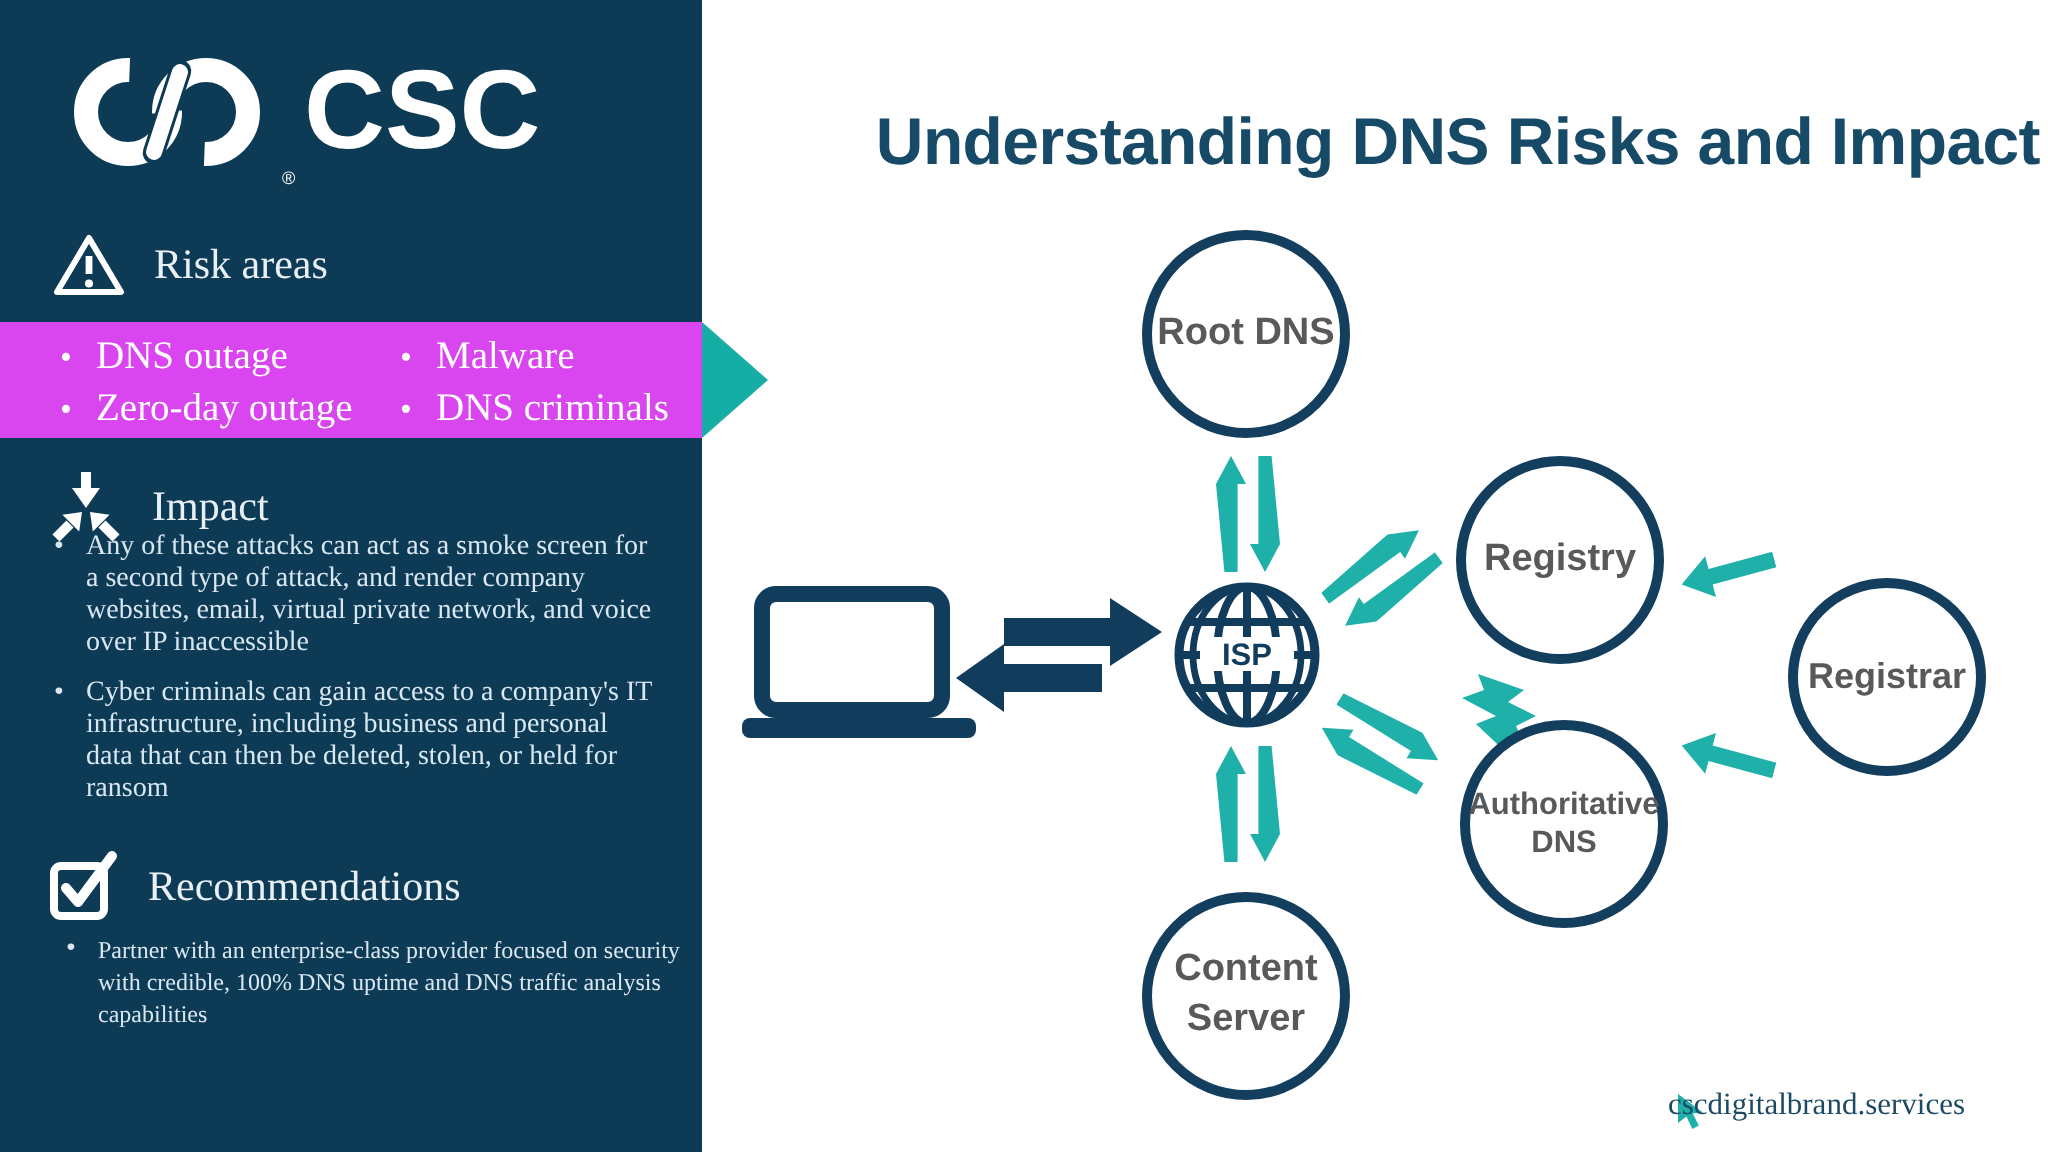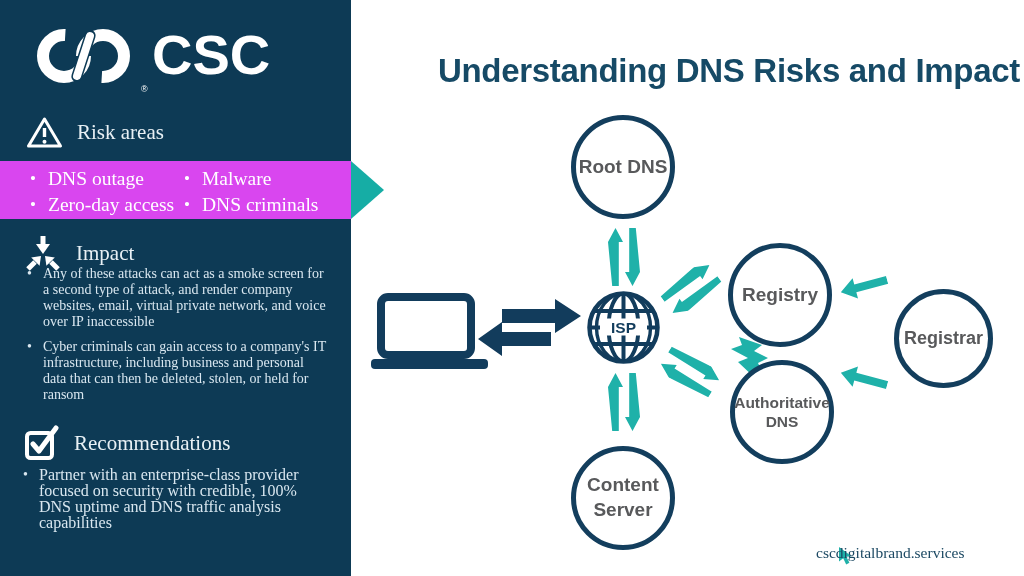--- a/index.html
+++ b/index.html
@@ -14,43 +14,43 @@
                font-family:"Liberation Serif","DejaVu Serif",serif;font-size:21px;}
   .hdr-risk{left:26px;top:116px;}
   .hdr-impact{left:24px;top:235px;}
   .hdr-rec{left:24px;top:425px;}
   .risk-banner{position:absolute;left:0;top:161px;width:351px;height:58px;background:#d946ef;}
   .banner-point{position:absolute;left:351px;top:161px;width:0;height:0;
                 border-top:29px solid transparent;border-bottom:29px solid transparent;border-left:33px solid #16ada5;}
   .banner-col{position:absolute;top:5px;font-family:"Liberation Serif","DejaVu Serif",serif;
               font-size:19.5px;color:#ffffff;line-height:26px;}
   .banner-col.c1{left:30px;}
-  .banner-col.c2{left:184px;}
+  .banner-col.c2{left:200px;}
   .banner-col div{padding-left:18px;position:relative;}
   .banner-col div::before{content:"•";position:absolute;left:0;font-size:17px;}
   .bullets{position:absolute;margin:0;padding:0;list-style:none;
            font-family:"Liberation Serif","DejaVu Serif",serif;color:#d9e7f0;}
   .bullets li{position:relative;padding-left:17px;margin-bottom:9px;}
   .bullets li::before{content:"•";position:absolute;left:1px;top:0px;font-size:14px;}
   .impact-list{left:26px;top:266px;width:302px;font-size:14px;line-height:16px;}
-  .rec-list{left:22px;top:467px;width:308px;font-size:16px;line-height:16px;}
+  .rec-list{left:32px;top:467px;width:308px;font-size:12px;line-height:16px;}
   
   .page-title{position:absolute;left:360px;top:30px;width:660px;text-align:right;
               font-size:33px;font-weight:bold;color:#164a66;letter-spacing:-0.3px;}
   .node{position:absolute;border:5px solid #133e5d;border-radius:50%;background:#ffffff;
         display:flex;flex-direction:column;align-items:center;justify-content:center;
         color:#58595b;font-weight:bold;box-sizing:border-box;}
   .node-root{left:571px;top:115px;width:104px;height:104px;font-size:19px;}
-  .node-registry{left:728px;top:243px;width:104px;height:104px;font-size:19px;}
+  .node-registry{left:728px;top:228px;width:104px;height:104px;font-size:19px;}
   .node-registrar{left:894px;top:289px;width:99px;height:99px;font-size:18px;}
   .node-auth{left:730px;top:360px;width:104px;height:104px;font-size:15.5px;line-height:1.25;}
   .node-content{left:571px;top:446px;width:104px;height:104px;font-size:19px;line-height:1.3;}
   .abs{position:absolute;}
   .pair{transform-origin:50% 50%;}
-  .footer-site{position:absolute;left:816px;top:544px;font-family:"Liberation Serif","DejaVu Serif",serif;
+  .footer-site{position:absolute;left:834px;top:544px;font-family:"Liberation Serif","DejaVu Serif",serif;
                font-size:15.5px;color:#1c4963;}
 </style>
 </head>
 <body>
 
 <div class="canvas">
 
   <aside class="sidebar">
 
     <svg class="logo-symbol" width="104" height="66" viewBox="0 0 104 66">
@@ -67,21 +67,21 @@
         <path d="M18.5 3 L34.5 30 L2.5 30 Z" fill="none" stroke="#ffffff" stroke-width="3" stroke-linejoin="round"></path>
         <line x1="18.5" y1="12" x2="18.5" y2="21" stroke="#ffffff" stroke-width="3.4"></line>
         <circle cx="18.5" cy="25.8" r="2" fill="#ffffff"></circle>
       </svg>
       <span>Risk areas</span>
     </div>
 
     <div class="risk-banner">
       <div class="banner-col c1">
         <div>DNS outage</div>
-        <div>Zero-day access</div>
+        <div>Zero-day outage</div>
       </div>
       <div class="banner-col c2">
         <div>Malware</div>
         <div>DNS criminals</div>
       </div>
     </div>
     <div class="banner-point"></div>
 
     <div class="side-header hdr-impact">
       <svg width="38" height="36" viewBox="0 0 36 36">

